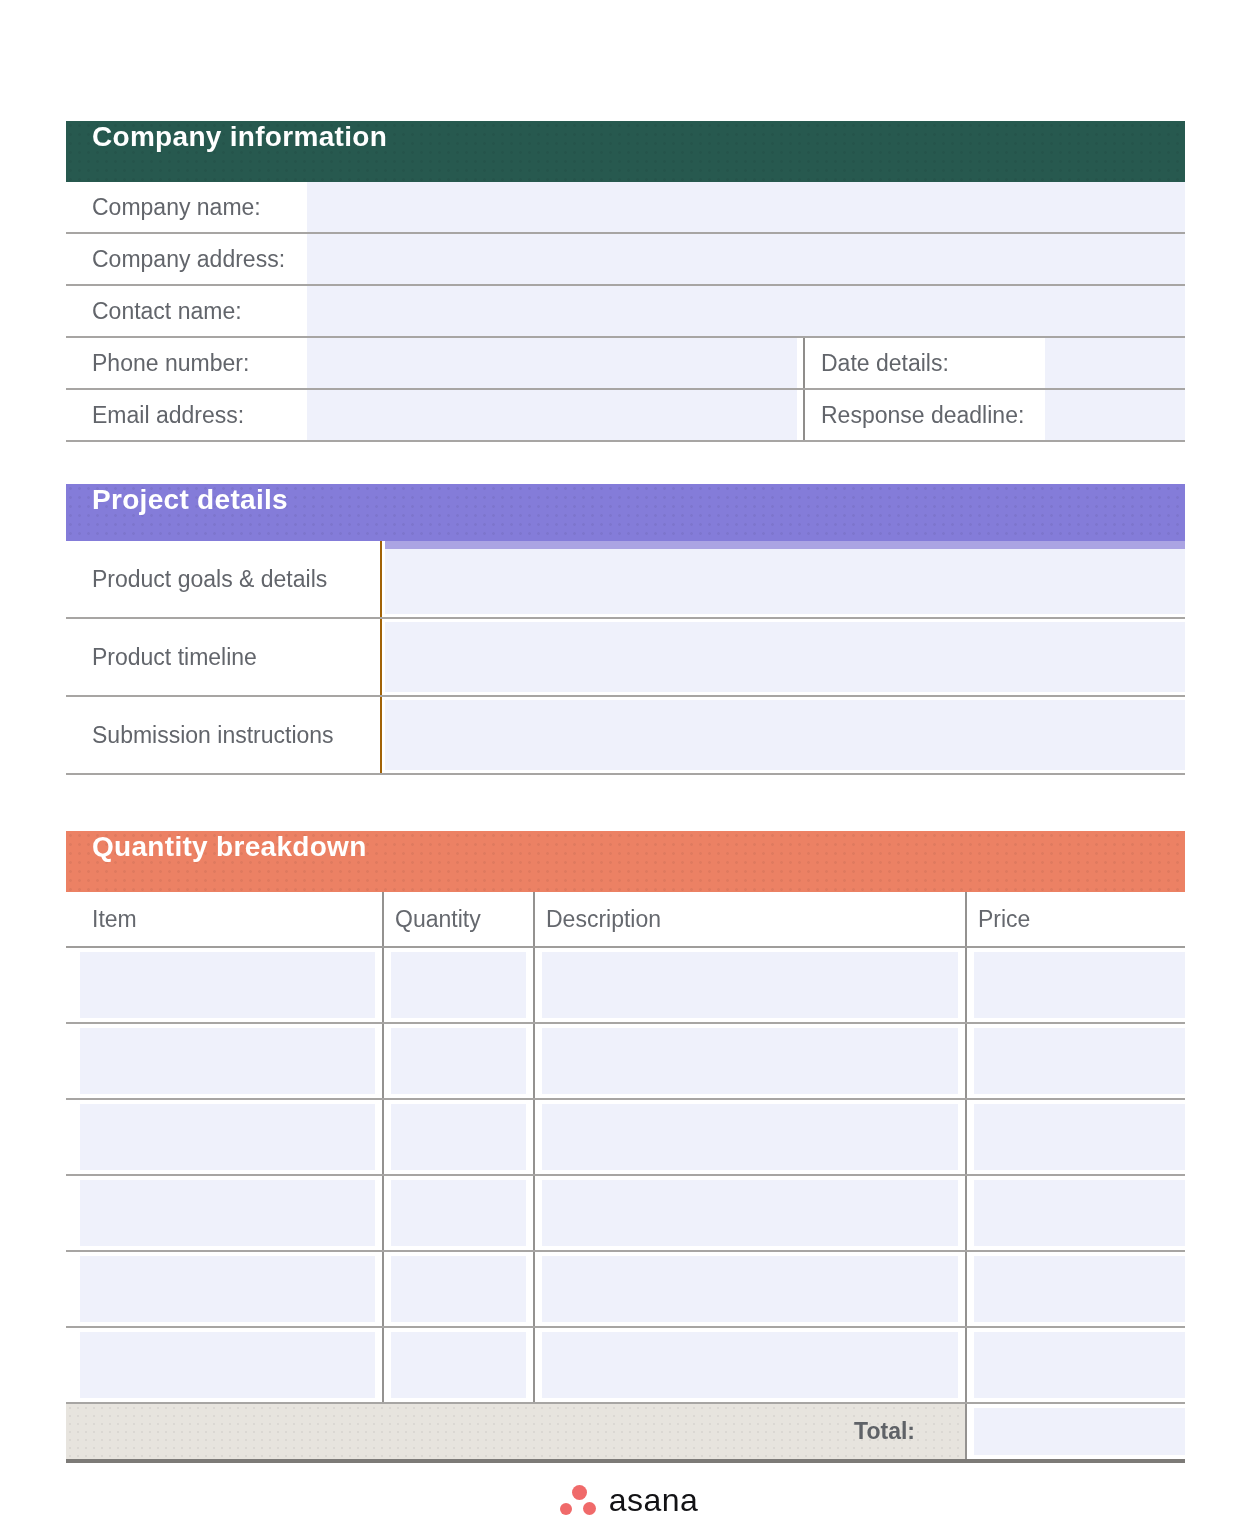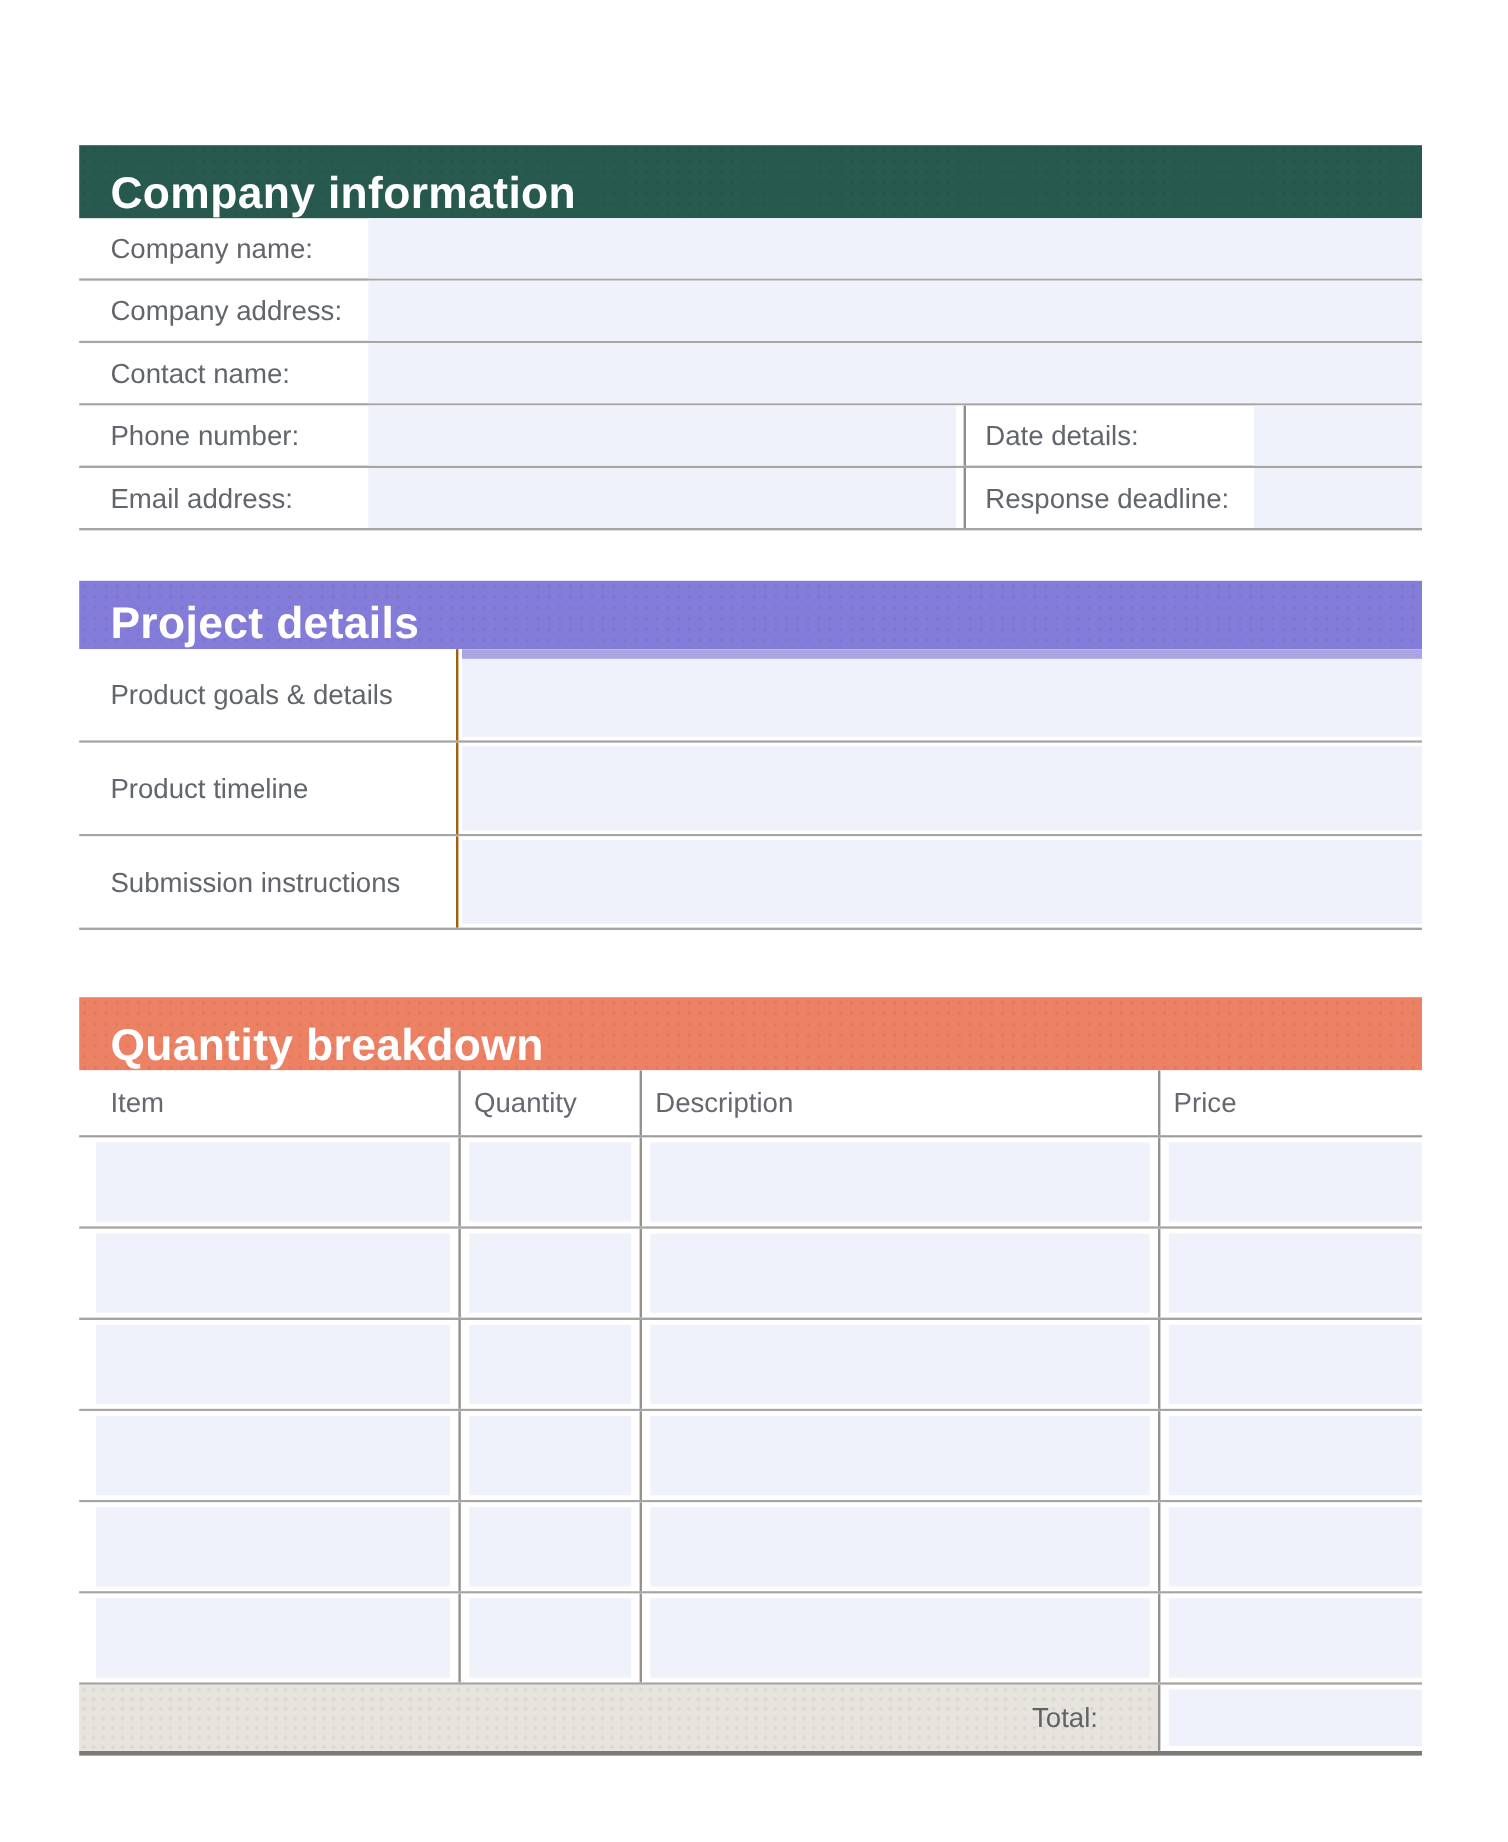--- a/index.html
+++ b/index.html
@@ -11,23 +11,23 @@
     overflow:hidden;
   }
   .page-title {
     position:absolute; top:24px; left:0; width:100%;
     text-align:center;
     font-size:47px; font-weight:700; color:#15151b;
     letter-spacing:0.5px; margin:0;
   }
   .section { position:absolute; left:66px; width:1119px; }
   .sec-header {
-    height:61px; display:flex; align-items:flex-end;
+    height:61px; display:flex; align-items:flex-start;
     padding-left:26px; box-sizing:border-box;
-    color:#ffffff; font-size:37px; font-weight:600; letter-spacing:0.3px;
+    color:#ffffff; font-size:28px; font-weight:600; letter-spacing:0.3px;
     background-image: radial-gradient(rgba(0,0,0,0.055) 1.3px, transparent 1.5px);
     background-size: 9px 9px;
   }
   
   .company { top:121px; }
   .company .sec-header { background-color:#27594F; }
   .ci-row {
     height:52px; box-sizing:border-box;
     border-bottom:2px solid #a7a5a3;
     display:flex; background:#ffffff;
@@ -281,23 +281,31 @@
         </div>
       <div class="pr-cell">
           <div class="cellfill"></div>
         </div>
       <div class="pr-cell">
           <div class="cellfill"></div>
         </div>
     </div>
 
     <div class="pr-total">
-      <div class="total-cell" style="background-color: rgb(231, 228, 222);">
+      <div class="total-cell" style="background-color: rgb(231, 228, 222); font-weight: bold;">
         <span>Total:</span>
       </div>
       <div class="total-price">
         <div class="cellfill"></div>
       </div>
     </div>
   </div>
 
+  <div class="footer">
+    <div class="logo-dots">
+      <span class="dot-top"></span>
+      <span class="dot-left"></span>
+      <span class="dot-right"></span>
+    </div>
+    <div class="wordmark">asana</div>
+  </div>
 
 </div>
 
 </body></html>

